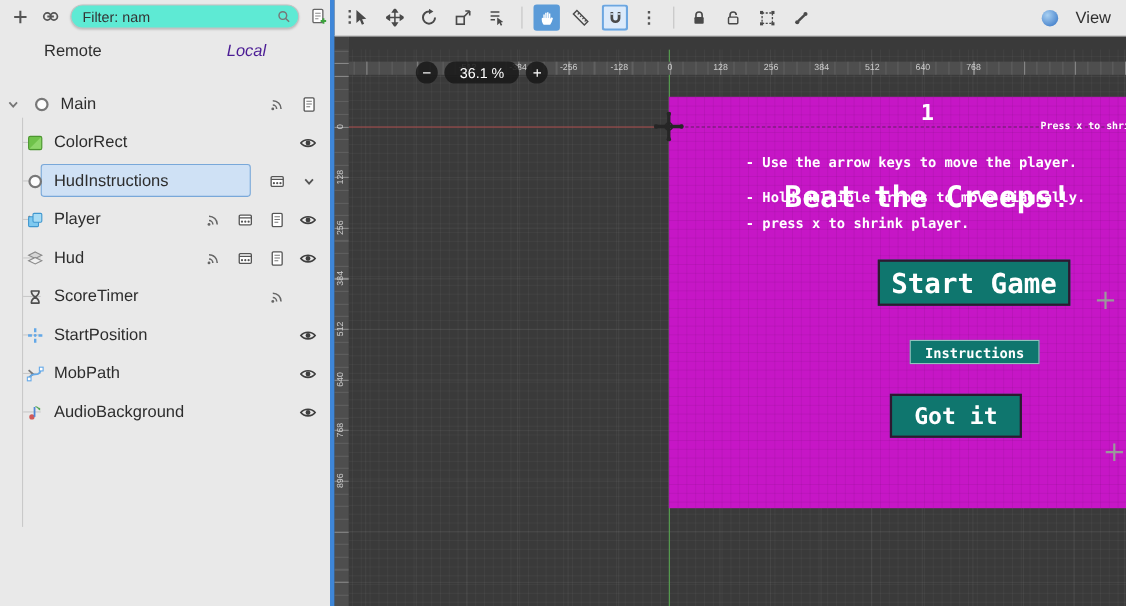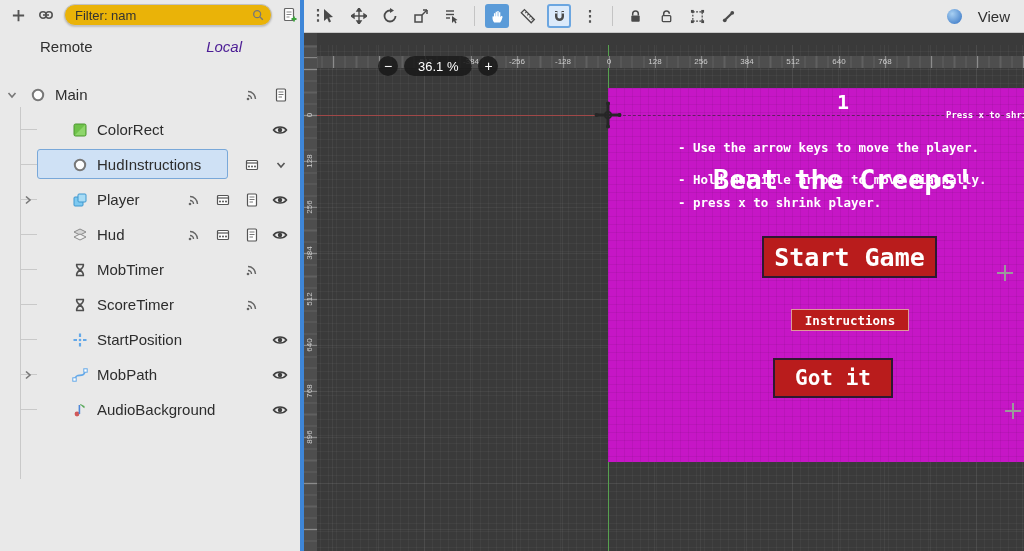--- a/index.html
+++ b/index.html
@@ -4,35 +4,35 @@
 <style>
   * { margin:0; padding:0; box-sizing:border-box; }
   html,body { width:1024px; height:551px; overflow:hidden; }
   body { font-family:"Liberation Sans", sans-serif; background:#3a3a3a; }
   .app { position:relative; width:1024px; height:551px; overflow:hidden; }
 
   
   .dock { position:absolute; left:0; top:0; width:300px; height:551px; background:#e9e9e9; z-index:5; }
   .dock-toolbar { height:28px; display:flex; align-items:center; gap:8px; padding:2px 8px 0 8px; }
   .tb-mini { width:20px; height:20px; display:flex; align-items:center; justify-content:center; flex:0 0 auto; }
-  .filter-box { flex:1; height:22px; background:#eab308; border:1px solid #c2c2c2; border-radius:11px;
+  .filter-box { flex:1; height:22px; background:#5eead4; border:1px solid #c2c2c2; border-radius:11px;
                 display:flex; align-items:center; padding:0 6px 0 10px; box-shadow:0 1px 2px rgba(0,0,0,0.18); }
   .filter-box input { flex:1; border:none; outline:none; font-size:13px; color:#333; background:transparent;
                 font-family:"Liberation Sans",sans-serif; min-width:0; }
   .dots { font-size:15px; color:#555; font-weight:bold; }
 
   .dock-tabs { height:36px; display:flex; align-items:center; justify-content:space-between; padding:0 58px 0 40px; }
   .tab { font-size:15px; color:#2f2f2f; cursor:default; }
   .tab.active { color:#4c1d95;font-style:italic; }
 
   .tree { position:absolute; left:0; top:64px; right:0; bottom:0; padding-top:13px; }
   .tree-guide { position:absolute; left:20px; top:43px; width:1px; height:372px; background:#c9c9c9; }
   .row { position:relative; height:35px; display:flex; align-items:center; }
   .row.root { padding-left:30px; }
-  .row.child { padding-left:72px; }
+  .row.child { padding-left:24px; }
   .row.child::before { content:""; position:absolute; left:21px; top:17px; width:16px; height:1px; background:#c9c9c9; }
   .expander { position:absolute; left:22px; top:50%; transform:translateY(-50%); display:flex; }
   .row.root .expander { left:6px; }
   .nicon { width:18px; display:flex; align-items:center; margin-right:7px; flex:0 0 auto; position:relative; z-index:1; }
   .nlabel { font-size:15px; color:#2d2d2d; position:relative; z-index:1; white-space:nowrap; }
   .badge { position:absolute; top:50%; transform:translateY(-50%); display:flex; }
   .sel { position:absolute; left:37px; top:2px; bottom:3px; width:191px; background:#cfe1f5;
          border:1px solid #79a8d9; border-radius:3px; z-index:0; }
 
   .splitter { position:absolute; left:300px; top:0; width:4px; height:551px; background:#3e86d8; z-index:6; }
@@ -80,21 +80,21 @@
     background-image:
       linear-gradient(rgba(0,0,0,0.06) 1px, transparent 1px),
       linear-gradient(90deg, rgba(0,0,0,0.06) 1px, transparent 1px);
     background-size:8px 8px; }
   .frame-line { position:absolute; left:0; right:0; top:27px; border-top:1px dashed rgba(35,35,35,0.6); }
   .pix { font-family:"DejaVu Sans Mono", monospace; font-weight:bold; color:#ffffff; white-space:nowrap; }
   .score { position:absolute; left:0; right:0; top:2px; text-align:center; font-size:20px; transform:translateX(27px); }
   .hud-note { position:absolute; left:338px; top:22px; font-size:9px; }
   .instr-line { position:absolute; left:70px; font-size:12.5px; }
   .game-title { position:absolute; left:0; right:0; top:76px; text-align:center; font-size:27px; transform:translateX(27px); }
-  .gbtn { position:absolute; background:#b91c1c; border:2px solid #2e1830; display:flex; align-items:center; justify-content:center; }
+  .gbtn { position:absolute; background:#0f766e; border:2px solid #2e1830; display:flex; align-items:center; justify-content:center;margin-left:36px; }
   .gbtn.start { left:154px; top:148px; width:175px; height:42px; font-size:25px; }
   .gbtn.instr { left:183px; top:221px; width:118px; height:22px; font-size:12.5px; border:1px solid rgba(255,255,255,0.55); }
   .gbtn.gotit { left:165px; top:270px; width:120px; height:40px; font-size:21px; }
 
   .zoom { position:absolute; left:61px; top:11px; display:flex; align-items:center; gap:6px; z-index:3; }
   .zbtn { width:20px; height:20px; border-radius:50%; background:rgba(25,25,25,0.85); color:#fff;
           display:flex; align-items:center; justify-content:center; font-size:14px; }
   .zval { height:20px; border-radius:10px; background:rgba(25,25,25,0.85); color:#fff; font-size:13px;
           display:flex; align-items:center; padding:0 14px; }
 
@@ -285,34 +285,20 @@
             </svg>
           </span>
         <span class="badge" style="right:12px">
             <svg width="16" height="16" viewBox="0 0 16 16">
               <path d="M1.5 8 C4.5 4 11.5 4 14.5 8 C11.5 12 4.5 12 1.5 8 Z" fill="none" stroke="#3f3f3f" stroke-width="1.5"></path>
               <circle cx="8" cy="8" r="2.2" fill="#3f3f3f"></circle>
             </svg>
           </span>
       </div>
 
-      <div class="row child">
-        <span class="nicon">
-            <svg width="16" height="16" viewBox="0 0 16 16">
-              <path d="M4 2.5 H12 M4 13.5 H12 M4.5 2.5 C4.5 9 11.5 7 11.5 13.5 M11.5 2.5 C11.5 9 4.5 7 4.5 13.5" fill="none" stroke="#4f4f4f" stroke-width="1.5"></path>
-            </svg>
-          </span>
-        <span class="nlabel">MobTimer</span>
-        <span class="badge" style="right:41px">
-            <svg width="14" height="14" viewBox="0 0 14 14">
-              <circle cx="3" cy="11" r="1.3" fill="#666"></circle>
-              <path d="M3 7.5 a3.5 3.5 0 0 1 3.5 3.5 M3 3.5 a7.5 7.5 0 0 1 7.5 7.5" fill="none" stroke="#666" stroke-width="1.4"></path>
-            </svg>
-          </span>
-      </div>
 
       <div class="row child">
         <span class="nicon">
             <svg width="16" height="16" viewBox="0 0 16 16">
               <path d="M4 2.5 H12 M4 13.5 H12 M4.5 2.5 C4.5 9 11.5 7 11.5 13.5 M11.5 2.5 C11.5 9 4.5 7 4.5 13.5" fill="none" stroke="#4f4f4f" stroke-width="1.5"></path>
             </svg>
           </span>
         <span class="nlabel">ScoreTimer</span>
         <span class="badge" style="right:41px">
             <svg width="14" height="14" viewBox="0 0 14 14">

